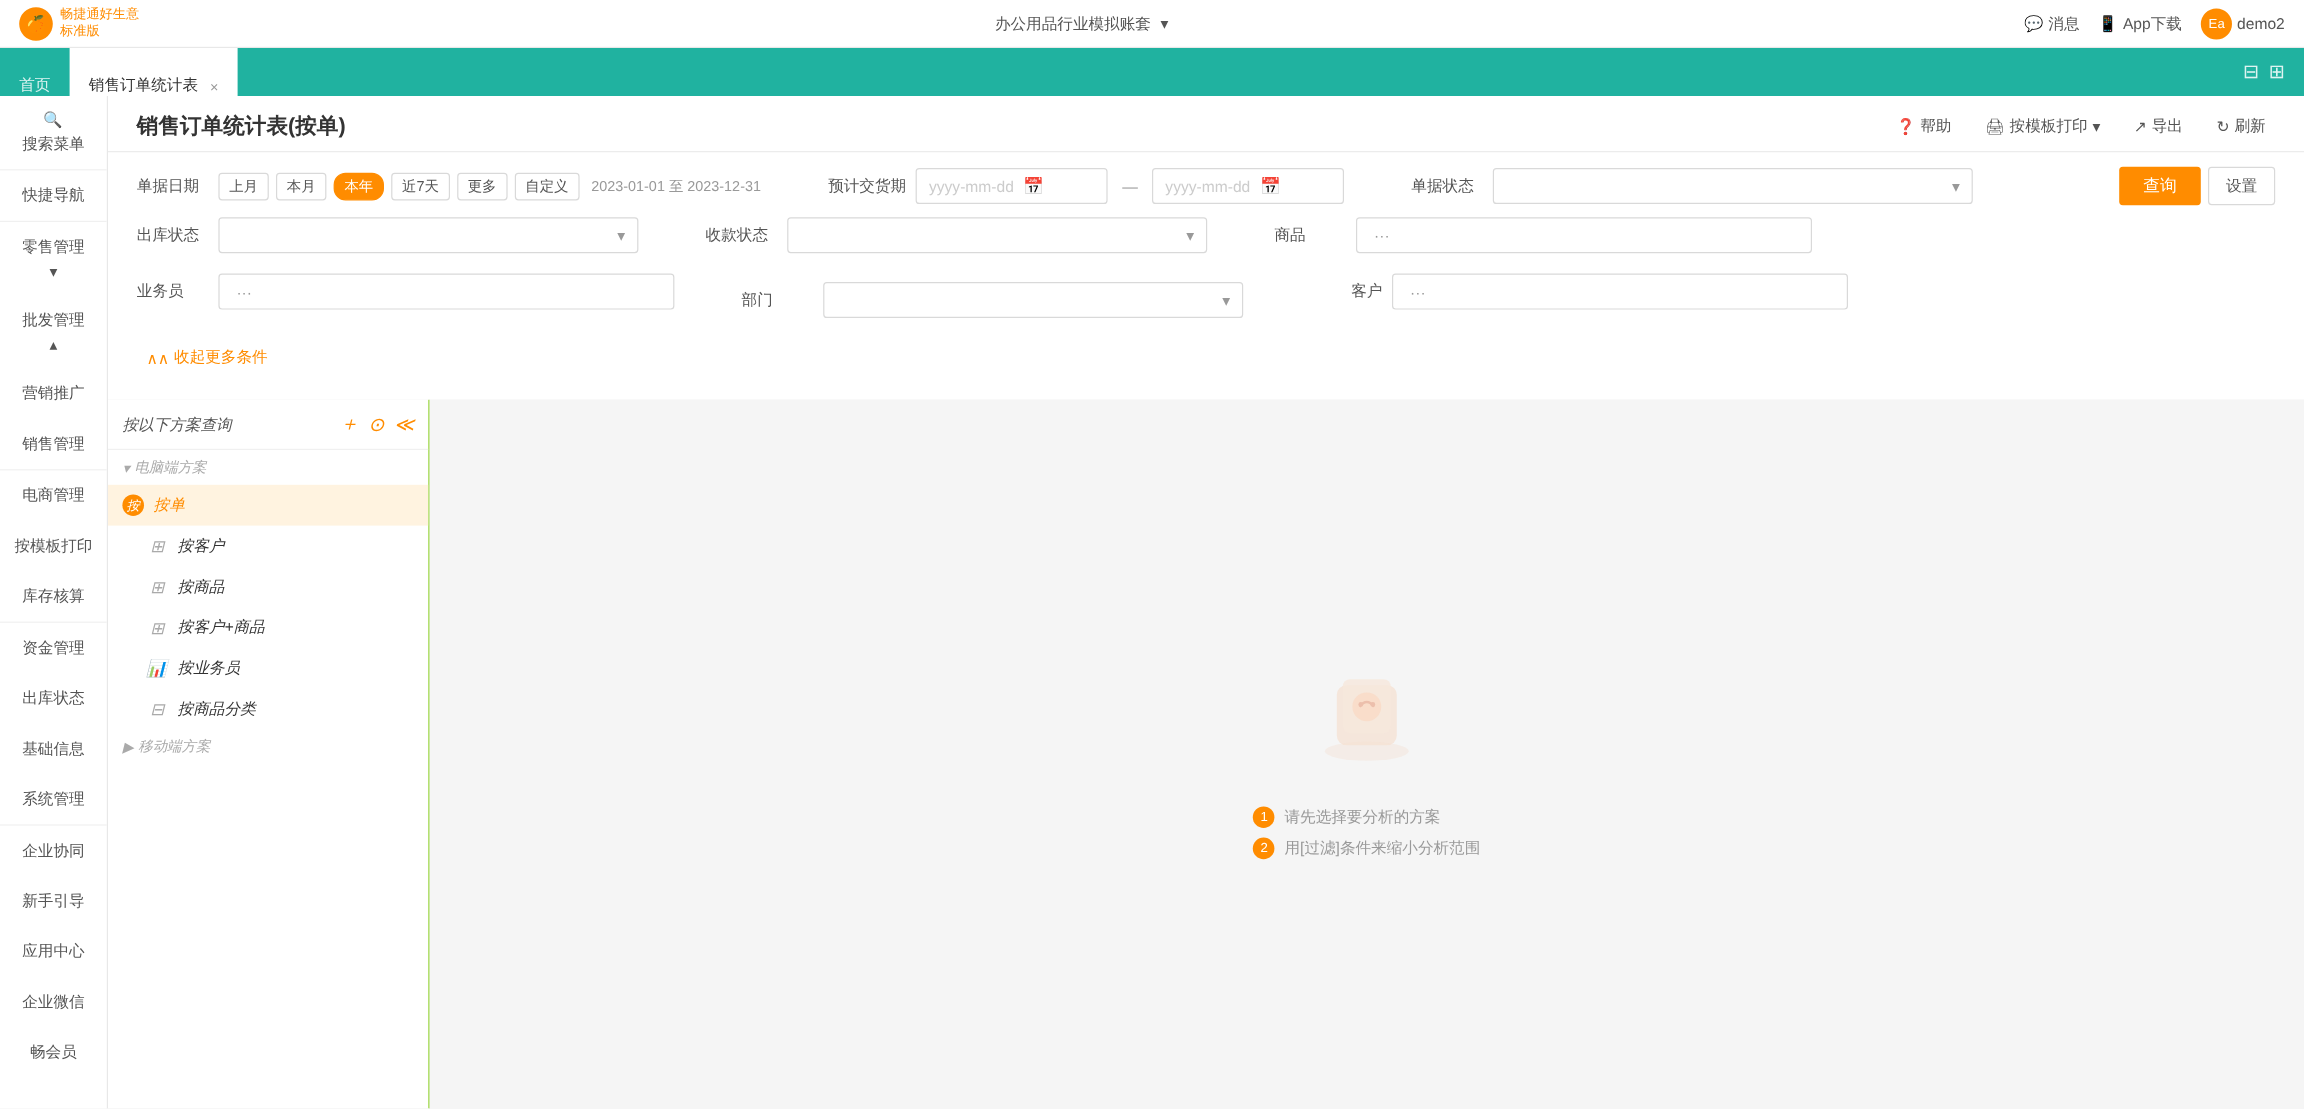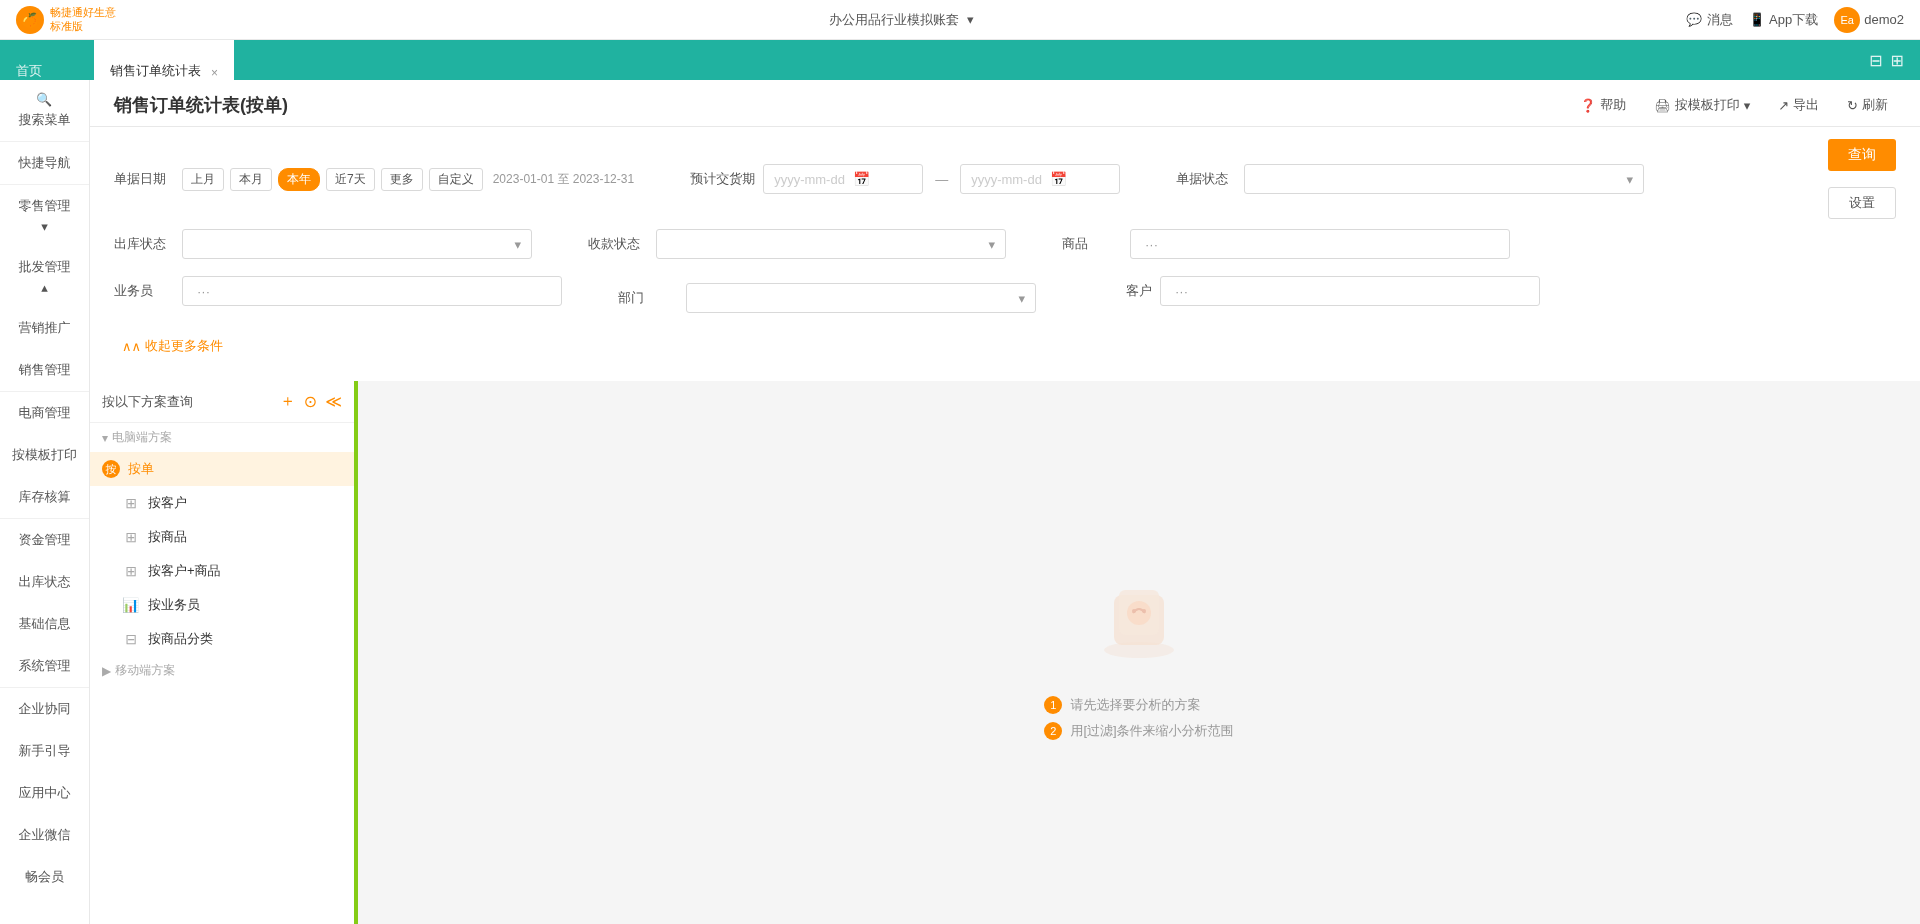--- a/index.html
+++ b/index.html
@@ -12,21 +12,21 @@
     .logo-icon { width: 28px; height: 28px; background: #ff8c00; border-radius: 50%; display: flex; align-items: center; justify-content: center; color: white; font-size: 14px; font-weight: bold; }
     .logo-text { font-size: 11px; color: #ff8c00; line-height: 1.2; }
     .top-bar-center { display: flex; align-items: center; gap: 8px; color: #555; font-size: 13px; }
     .top-bar-right { display: flex; align-items: center; gap: 16px; color: #555; font-size: 13px; }
     .top-bar-right-item { display: flex; align-items: center; gap: 4px; cursor: pointer; }
     .avatar { width: 26px; height: 26px; background: #ff8c00; border-radius: 50%; display: flex; align-items: center; justify-content: center; color: white; font-size: 11px; }
 
     
     .nav-tabs { height: 40px; background: #20b2a0; display: flex; align-items: center; padding: 0; flex-shrink: 0; }
     .nav-tab { height: 40px; display: flex; align-items: flex-end; padding: 0 16px; color: rgba(255,255,255,0.85); cursor: pointer; font-size: 13px; gap: 6px; }
-    .nav-tab.active { background: #fff; color: #333; margin-left: 36px; }
+    .nav-tab.active { background: #fff; color: #333; }
     .nav-tab-close { color: #999; font-size: 12px; margin-left: 4px; }
     .nav-tab-icons { margin-left: auto; display: flex; align-items: center; gap: 8px; padding-right: 16px; }
     .nav-tab-icon { color: rgba(255,255,255,0.85); font-size: 16px; cursor: pointer; }
 
     
     .main-layout { display: flex; flex: 1; overflow: hidden; }
 
     
     .sidebar { width: 90px; background: #fff; border-right: 1px solid #e8e8e8; display: flex; flex-direction: column; overflow-y: auto; flex-shrink: 0; }
     .sidebar-item { padding: 12px 0; text-align: center; cursor: pointer; color: #555; font-size: 13px; display: flex; flex-direction: column; align-items: center; gap: 4px; }
@@ -55,21 +55,21 @@
     .filter-select-wide { width: 400px; }
     .filter-dots { color: #999; cursor: pointer; }
     .filter-arrow { color: #999; }
     .filter-dash { color: #999; margin: 0 4px; }
     .query-btn { background: #ff8c00; color: #fff; border: none; padding: 6px 20px; border-radius: 3px; cursor: pointer; font-size: 14px; height: 32px; }
     .setting-btn { background: #fff; color: #555; border: 1px solid #d9d9d9; padding: 6px 14px; border-radius: 3px; cursor: pointer; font-size: 13px; height: 32px; }
     .collapse-btn { display: flex; align-items: center; gap: 4px; color: #ff8c00; cursor: pointer; font-size: 13px; margin: 0 auto; padding: 8px; }
 
     
     .split-layout { display: flex; flex: 1; overflow: hidden; }
-    .left-panel { width: 268px; background: #fff; border-right: 4px solid #84cc16; flex-shrink: 0; overflow-y: auto; }
+    .left-panel { width: 268px; background: #fff; border-right: 1px solid #84cc16; flex-shrink: 0; overflow-y: auto; font-style: italic; }
     .left-panel-header { padding: 10px 12px; display: flex; align-items: center; justify-content: space-between; border-bottom: 1px solid #f0f0f0; }
     .left-panel-title { font-size: 13px; color: #555; }
     .left-panel-icons { display: flex; align-items: center; gap: 8px; }
     .left-panel-icon { color: #ff8c00; cursor: pointer; font-size: 16px; }
     .tree-item { display: flex; align-items: center; gap: 8px; padding: 8px 12px; cursor: pointer; font-size: 13px; color: #333; }
     .tree-item.active { background: #fff3e0; color: #ff8c00; }
     .tree-item .tree-icon { width: 18px; height: 18px; border-radius: 50%; background: #ff8c00; color: #fff; display: flex; align-items: center; justify-content: center; font-size: 11px; flex-shrink: 0; }
     .tree-item .tree-item-icon { color: #aaa; font-size: 14px; width: 18px; text-align: center; }
     .tree-section-title { padding: 6px 12px; font-size: 12px; color: #aaa; display: flex; align-items: center; gap: 4px; }
     .tree-sub-item { padding-left: 32px; }
@@ -254,21 +254,21 @@
             <span class="cal-icon">📅</span>
           </div>
         </div>
         <div class="filter-section" style="margin-left: 40px;">
           <span class="filter-label">单据状态</span>
           <div class="filter-select filter-select-wide">
             <span></span>
             <span class="filter-arrow">▾</span>
           </div>
         </div>
-        <div style="display:flex;flex-direction:column;gap:16px;margin-left:auto;">
+        <div style="display:flex;flex-direction:row;gap:6px;margin-left:auto;">
           <button class="query-btn">查询</button>
           <button class="setting-btn">设置</button>
         </div>
       </div>
 
       <div class="filter-row">
         <div class="filter-section">
           <span class="filter-label">出库状态</span>
           <div class="filter-select" style="width:350px;">
             <span></span>

